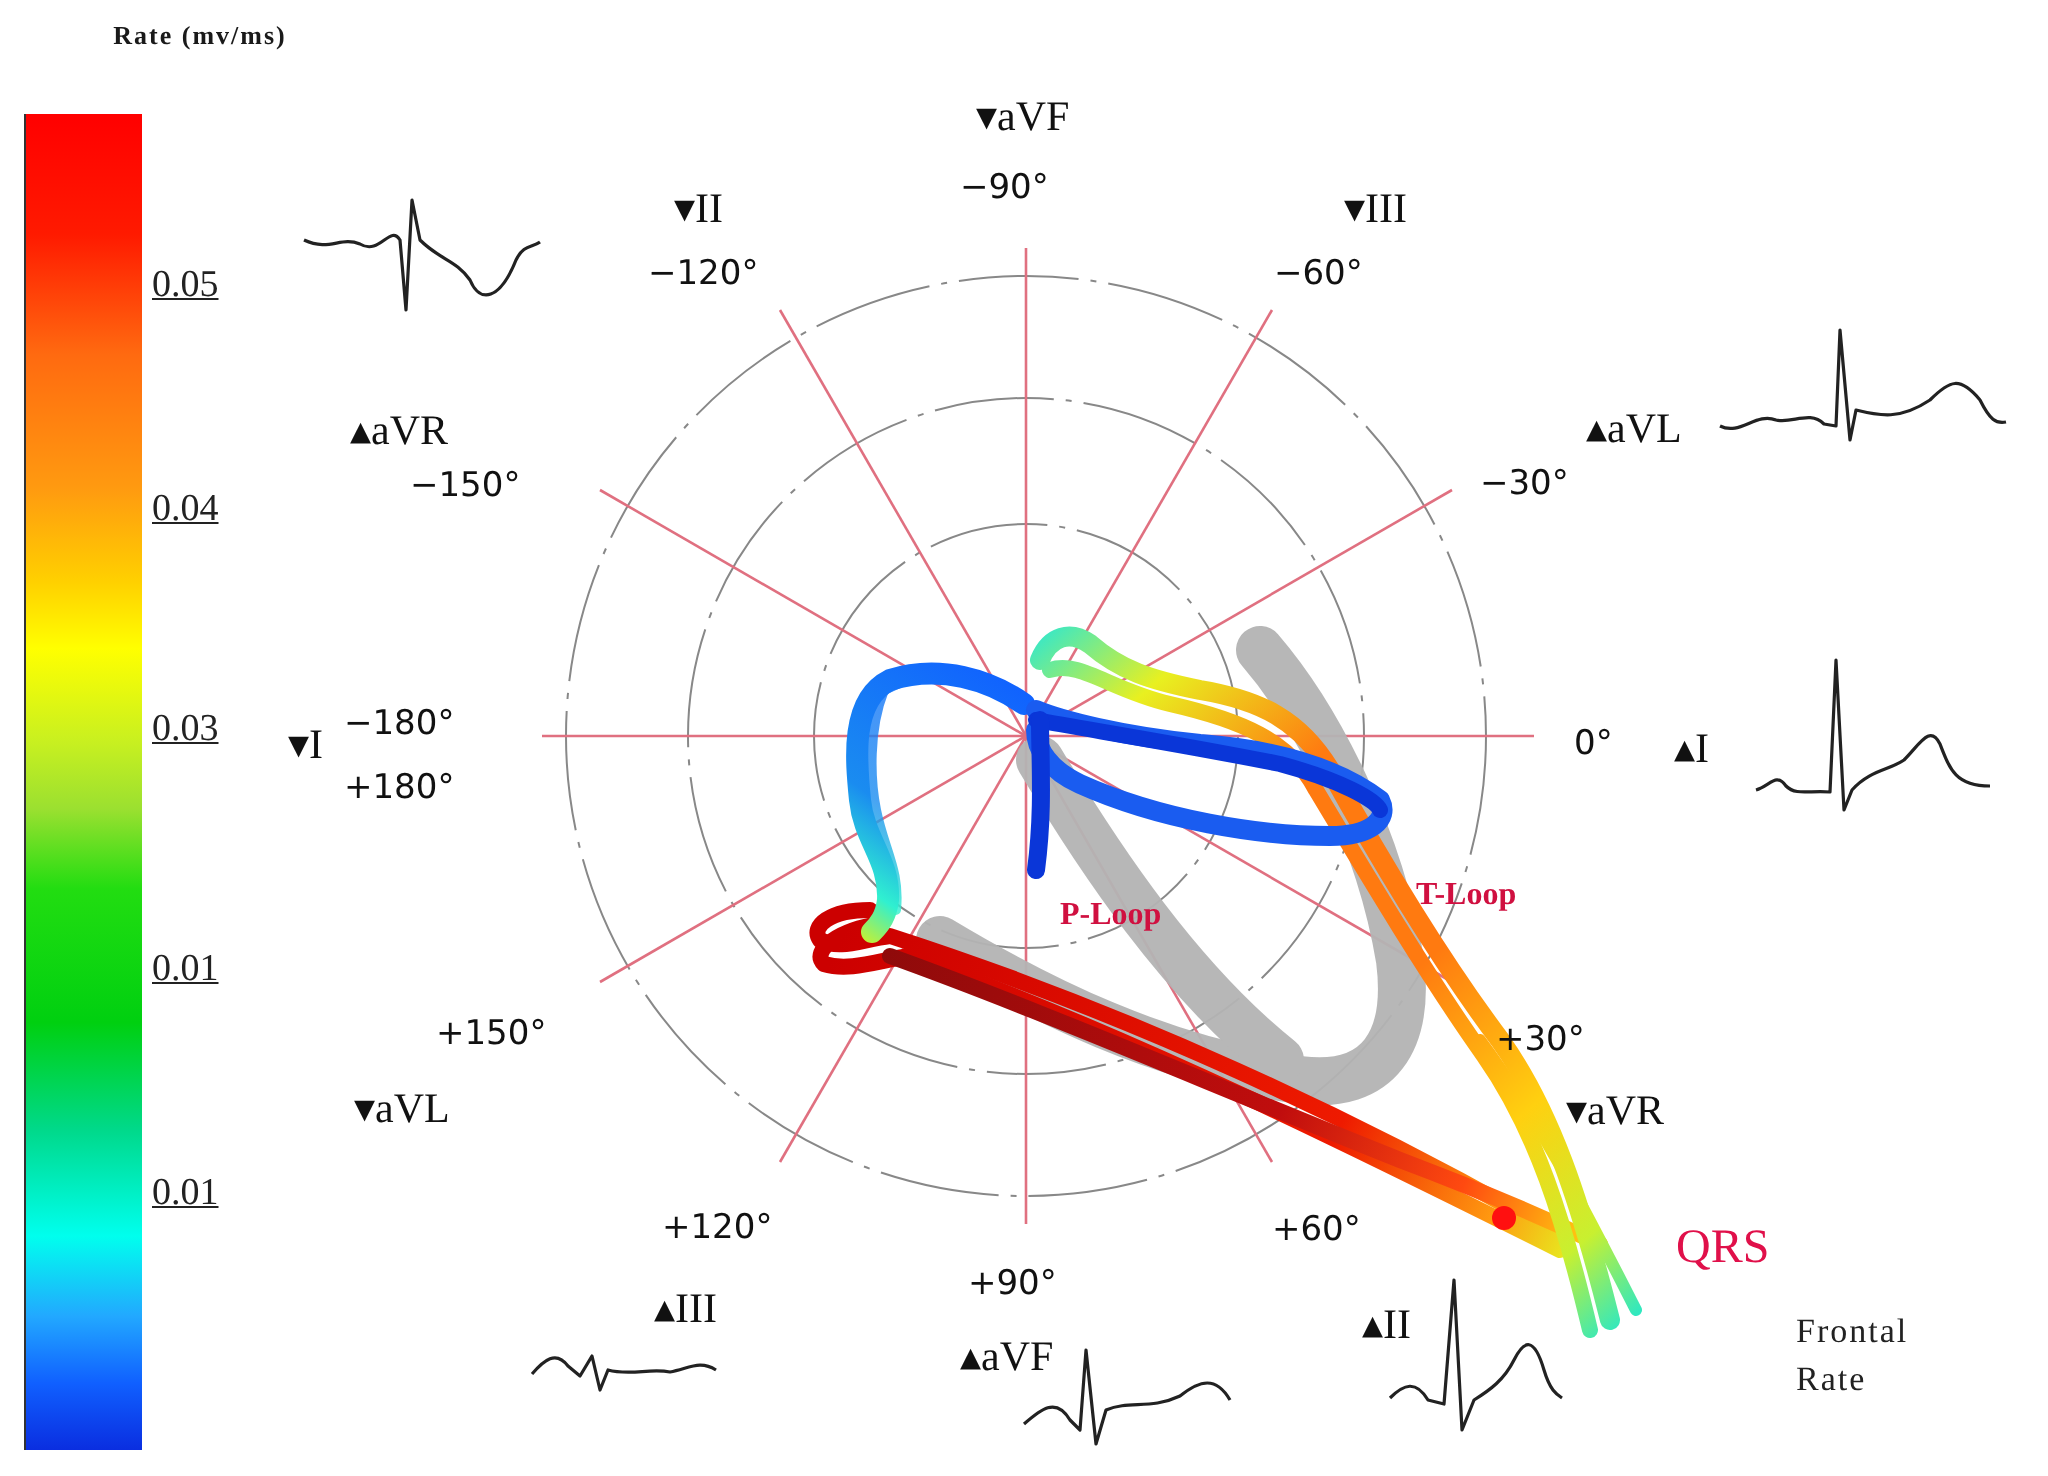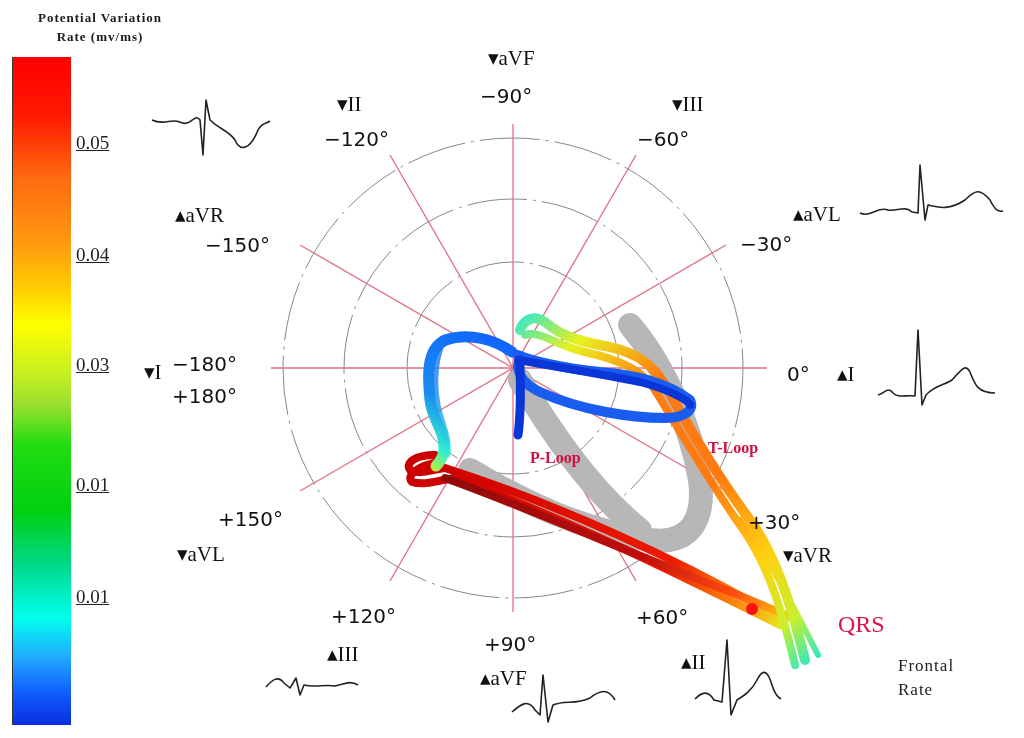--- a/index.html
+++ b/index.html
@@ -3,31 +3,30 @@
 <meta charset="utf-8">
 <style>
   html,body{margin:0;padding:0;background:#fff;}
   body{width:1024px;height:738px;position:relative;overflow:hidden;font-family:"DejaVu Serif",serif;color:#111;}
   .cb-title{position:absolute;left:0;top:8px;width:200px;text-align:center;font-family:"Liberation Serif",serif;font-weight:bold;font-size:13px;line-height:19px;letter-spacing:1px;color:#1a1a1a;}
   .colorbar{position:absolute;left:12px;top:57px;width:58px;height:668px;
     background:linear-gradient(to bottom,#ff0000 0%,#ff1a00 9%,#ff6a10 18%,#ff9a10 28%,#ffd000 35%,#ffff00 40%,#c8f020 47%,#9be030 52%,#22dd11 58%,#00d010 68%,#00d98a 76%,#00ffee 84%,#22a8ff 90%,#1060ff 95%,#0a2ee0 100%);
     border-left:1px solid #333;}
   .cb-tick{position:absolute;left:76px;font-family:"Liberation Serif",serif;font-size:19px;color:#222;text-decoration:underline;}
   svg.plot{position:absolute;left:0;top:0;}
-  .lbl{position:absolute;font-family:"DejaVu Sans",sans-serif;font-size:20px;color:#111;white-space:nowrap;}
+  .lbl{position:absolute;font-family:"DejaVu Sans",sans-serif;font-size:17px;color:#111;white-space:nowrap;}
   .lead{position:absolute;font-family:"Liberation Serif",serif;font-size:21px;color:#111;white-space:nowrap;}
   .loop-lbl{position:absolute;font-family:"Liberation Serif",serif;font-size:16px;font-weight:bold;color:#d01040;white-space:nowrap;}
   .qrs{position:absolute;font-family:"Liberation Serif",serif;font-size:24px;color:#e0104a;}
   .plane{position:absolute;font-family:"Liberation Serif",serif;font-size:17px;color:#222;text-align:left;line-height:24px;letter-spacing:1px;}
 </style>
 </head>
 <body>
 
 <div class="cb-title">
-  <div>Potential Variation</div>
   <div>Rate (mv/ms)</div>
 </div>
 <div class="colorbar"></div>
 <div class="cb-tick" style="top:132px">0.05</div>
 <div class="cb-tick" style="top:244px">0.04</div>
 <div class="cb-tick" style="top:354px">0.03</div>
 <div class="cb-tick" style="top:474px">0.01</div>
 <div class="cb-tick" style="top:586px">0.01</div>
 
 <svg class="plot" width="1024" height="738" viewBox="0 0 1024 738">

